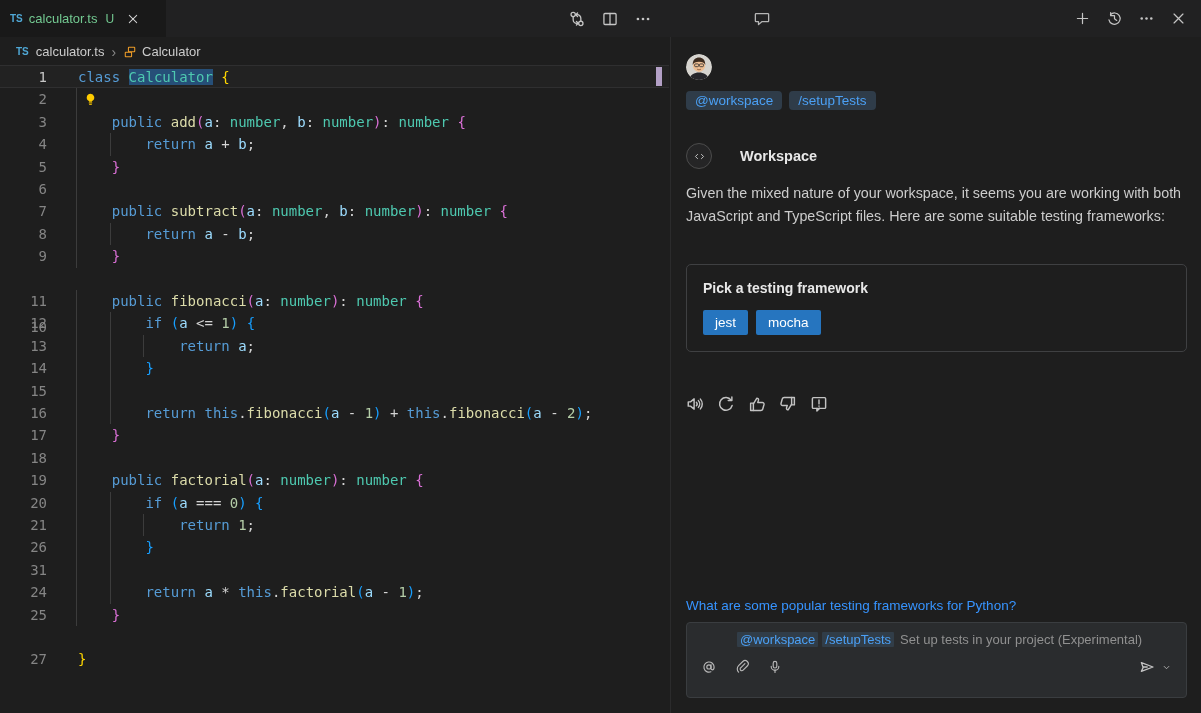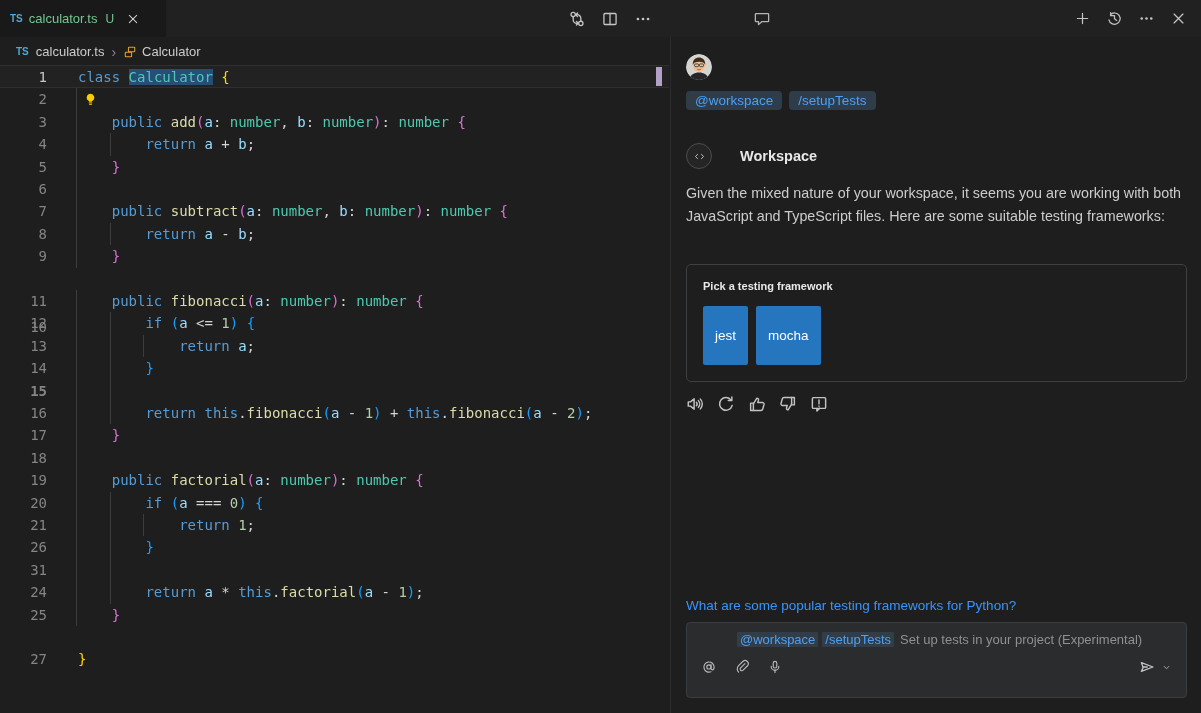--- a/index.html
+++ b/index.html
@@ -50,25 +50,25 @@
   .avatar{position:absolute;left:15px;top:17px;width:26px;height:26px;border-radius:50%;overflow:hidden;}
   .chips{position:absolute;left:15px;top:54px;display:flex;gap:7px;}
   .chip{background:#2f3c49;color:#4ba0f5;font-size:13.5px;padding:2px 9px;border-radius:4px;}
   .ws-header{position:absolute;left:15px;top:106px;display:flex;align-items:center;}
   .ws-circle{width:24px;height:24px;border-radius:50%;border:1px solid #4c4c4c;background:#252526;
     display:inline-flex;align-items:center;justify-content:center;}
   .ws-label{margin-left:28px;font-size:14.5px;font-weight:bold;color:#e8e8e8;}
   .para{position:absolute;left:15px;top:145px;width:502px;font-size:14.3px;line-height:23px;color:#cccccc;}
   .card{position:absolute;left:15px;top:227px;width:501px;box-sizing:border-box;border:1px solid #3f4042;
     border-radius:5px;padding:15px 16px 16px;}
-  .card-title{font-size:11px;font-weight:bold;color:#e8e8e8;}
+  .card-title{font-size:14px;font-weight:bold;color:#e8e8e8;}
   .card-desc{margin-top:9px;font-size:14px;color:#cccccc;}
   .card-buttons{margin-top:14px;display:flex;gap:8px;}
   .framework-btn{background:#2675bf;color:#ffffff;border:none;border-radius:2px;font-size:13.5px;
-    padding:22px 12px;font-family:"Liberation Sans",sans-serif;cursor:pointer;}
+    padding:5px 12px;font-family:"Liberation Sans",sans-serif;cursor:pointer;}
   .resp-actions{position:absolute;left:13px;top:356px;display:flex;gap:9px;}
   .resp-actions .ic{width:22px;height:22px;cursor:pointer;border-radius:4px;}
   .followup{position:absolute;left:15px;top:561px;font-size:13.5px;color:#3794ff;text-decoration:none;cursor:pointer;}
   .chat-input{position:absolute;left:15px;top:585px;width:501px;height:76px;box-sizing:border-box;
     background:#2a2c2e;border:1px solid #3a3d40;border-radius:4px;padding:9px 14px 8px;cursor:text;}
   .input-line{font-size:13px;color:#909090;white-space:nowrap;overflow:hidden;margin-left:36px;}
   .in-chip{background:rgba(86,156,214,0.16);color:#4ba0f5;padding:1px 3px;border-radius:3px;margin-right:4px;}
   .in-rest{margin-left:2px;}
   .input-actions{margin-top:11px;display:flex;align-items:center;}
   .ia-left{display:flex;align-items:center;gap:17px;}
@@ -174,21 +174,21 @@
       <div class="code-line" style="top: 118.6px;"><span class="guide" style="left: 76px;"></span><span class="ln">5</span><span class="code-text"><span class="tk-pl">    </span><span class="tk-b2">}</span></span></div>
       <div class="code-line" style="top: 141px;"><span class="guide" style="left: 76px;"></span><span class="ln">6</span><span class="code-text"></span></div>
       <div class="code-line" style="top: 163.4px;"><span class="guide" style="left: 76px;"></span><span class="ln">7</span><span class="code-text"><span class="tk-pl">    </span><span class="tk-kw">public</span><span class="tk-pl"> </span><span class="tk-fn">subtract</span><span class="tk-b2">(</span><span class="tk-param">a</span><span class="tk-pl">: </span><span class="tk-type">number</span><span class="tk-pl">, </span><span class="tk-param">b</span><span class="tk-pl">: </span><span class="tk-type">number</span><span class="tk-b2">)</span><span class="tk-pl">: </span><span class="tk-type">number</span><span class="tk-pl"> </span><span class="tk-b2">{</span></span></div>
       <div class="code-line" style="top: 185.8px;"><span class="guide" style="left: 76px;"></span><span class="guide" style="left: 109.715px;"></span><span class="ln">8</span><span class="code-text"><span class="tk-pl">        </span><span class="tk-kw">return</span><span class="tk-pl"> </span><span class="tk-param">a</span><span class="tk-pl"> - </span><span class="tk-param">b</span><span class="tk-pl">;</span></span></div>
       <div class="code-line" style="top: 208.2px;"><span class="guide" style="left: 76px;"></span><span class="ln">9</span><span class="code-text"><span class="tk-pl">    </span><span class="tk-b2">}</span></span></div>
       <div class="code-line" style="top: 230.6px; margin-top: 48px;"><span class="guide" style="left: 76px;"></span><span class="ln">10</span><span class="code-text"></span></div>
       <div class="code-line" style="top: 253px;"><span class="guide" style="left: 76px;"></span><span class="ln">11</span><span class="code-text"><span class="tk-pl">    </span><span class="tk-kw">public</span><span class="tk-pl"> </span><span class="tk-fn">fibonacci</span><span class="tk-b2">(</span><span class="tk-param">a</span><span class="tk-pl">: </span><span class="tk-type">number</span><span class="tk-b2">)</span><span class="tk-pl">: </span><span class="tk-type">number</span><span class="tk-pl"> </span><span class="tk-b2">{</span></span></div>
       <div class="code-line" style="top: 275.4px;"><span class="guide" style="left: 76px;"></span><span class="guide" style="left: 109.715px;"></span><span class="ln">12</span><span class="code-text"><span class="tk-pl">        </span><span class="tk-kw">if</span><span class="tk-pl"> </span><span class="tk-b3">(</span><span class="tk-param">a</span><span class="tk-pl"> &lt;= </span><span class="tk-num">1</span><span class="tk-b3">)</span><span class="tk-pl"> </span><span class="tk-b3">{</span></span></div>
       <div class="code-line" style="top: 297.8px;"><span class="guide" style="left: 76px;"></span><span class="guide" style="left: 109.715px;"></span><span class="guide" style="left: 143.43px;"></span><span class="ln">13</span><span class="code-text"><span class="tk-pl">            </span><span class="tk-kw">return</span><span class="tk-pl"> </span><span class="tk-param">a</span><span class="tk-pl">;</span></span></div>
       <div class="code-line" style="top: 320.2px;"><span class="guide" style="left: 76px;"></span><span class="guide" style="left: 109.715px;"></span><span class="ln">14</span><span class="code-text"><span class="tk-pl">        </span><span class="tk-b3">}</span></span></div>
-      <div class="code-line" style="top: 342.6px; font-weight: bold;"><span class="guide" style="left: 76px;"></span><span class="guide" style="left: 109.715px;"></span><span class="ln">15</span><span class="code-text"></span></div>
+      <div class="code-line" style="top: 342.6px;"><span class="guide" style="left: 76px;"></span><span class="guide" style="left: 109.715px;"></span><span class="ln">15</span><span class="code-text"></span></div>
       <div class="code-line" style="top: 365px;"><span class="guide" style="left: 76px;"></span><span class="guide" style="left: 109.715px;"></span><span class="ln">16</span><span class="code-text"><span class="tk-pl">        </span><span class="tk-kw">return</span><span class="tk-pl"> </span><span class="tk-kw">this</span><span class="tk-pl">.</span><span class="tk-fn">fibonacci</span><span class="tk-b3">(</span><span class="tk-param">a</span><span class="tk-pl"> - </span><span class="tk-num">1</span><span class="tk-b3">)</span><span class="tk-pl"> + </span><span class="tk-kw">this</span><span class="tk-pl">.</span><span class="tk-fn">fibonacci</span><span class="tk-b3">(</span><span class="tk-param">a</span><span class="tk-pl"> - </span><span class="tk-num">2</span><span class="tk-b3">)</span><span class="tk-pl">;</span></span></div>
       <div class="code-line" style="top: 387.4px;"><span class="guide" style="left: 76px;"></span><span class="ln">17</span><span class="code-text"><span class="tk-pl">    </span><span class="tk-b2">}</span></span></div>
       <div class="code-line" style="top: 409.8px;"><span class="guide" style="left: 76px;"></span><span class="ln">18</span><span class="code-text"></span></div>
       <div class="code-line" style="top: 432.2px;"><span class="guide" style="left: 76px;"></span><span class="ln">19</span><span class="code-text"><span class="tk-pl">    </span><span class="tk-kw">public</span><span class="tk-pl"> </span><span class="tk-fn">factorial</span><span class="tk-b2">(</span><span class="tk-param">a</span><span class="tk-pl">: </span><span class="tk-type">number</span><span class="tk-b2">)</span><span class="tk-pl">: </span><span class="tk-type">number</span><span class="tk-pl"> </span><span class="tk-b2">{</span></span></div>
       <div class="code-line" style="top: 454.6px;"><span class="guide" style="left: 76px;"></span><span class="guide" style="left: 109.715px;"></span><span class="ln">20</span><span class="code-text"><span class="tk-pl">        </span><span class="tk-kw">if</span><span class="tk-pl"> </span><span class="tk-b3">(</span><span class="tk-param">a</span><span class="tk-pl"> === </span><span class="tk-num">0</span><span class="tk-b3">)</span><span class="tk-pl"> </span><span class="tk-b3">{</span></span></div>
       <div class="code-line" style="top: 477px;"><span class="guide" style="left: 76px;"></span><span class="guide" style="left: 109.715px;"></span><span class="guide" style="left: 143.43px;"></span><span class="ln">21</span><span class="code-text"><span class="tk-pl">            </span><span class="tk-kw">return</span><span class="tk-pl"> </span><span class="tk-num">1</span><span class="tk-pl">;</span></span></div>
       <div class="code-line" style="top: 499.4px;"><span class="guide" style="left: 76px;"></span><span class="guide" style="left: 109.715px;"></span><span class="ln">26</span><span class="code-text"><span class="tk-pl">        </span><span class="tk-b3">}</span></span></div>
       <div class="code-line" style="top: 521.8px;"><span class="guide" style="left: 76px;"></span><span class="guide" style="left: 109.715px;"></span><span class="ln">31</span><span class="code-text"></span></div>
       <div class="code-line" style="top: 544.2px;"><span class="guide" style="left: 76px;"></span><span class="guide" style="left: 109.715px;"></span><span class="ln">24</span><span class="code-text"><span class="tk-pl">        </span><span class="tk-kw">return</span><span class="tk-pl"> </span><span class="tk-param">a</span><span class="tk-pl"> * </span><span class="tk-kw">this</span><span class="tk-pl">.</span><span class="tk-fn">factorial</span><span class="tk-b3">(</span><span class="tk-param">a</span><span class="tk-pl"> - </span><span class="tk-num">1</span><span class="tk-b3">)</span><span class="tk-pl">;</span></span></div>
       <div class="code-line" style="top: 566.6px;"><span class="guide" style="left: 76px;"></span><span class="ln">25</span><span class="code-text"><span class="tk-pl">    </span><span class="tk-b2">}</span></span></div>

